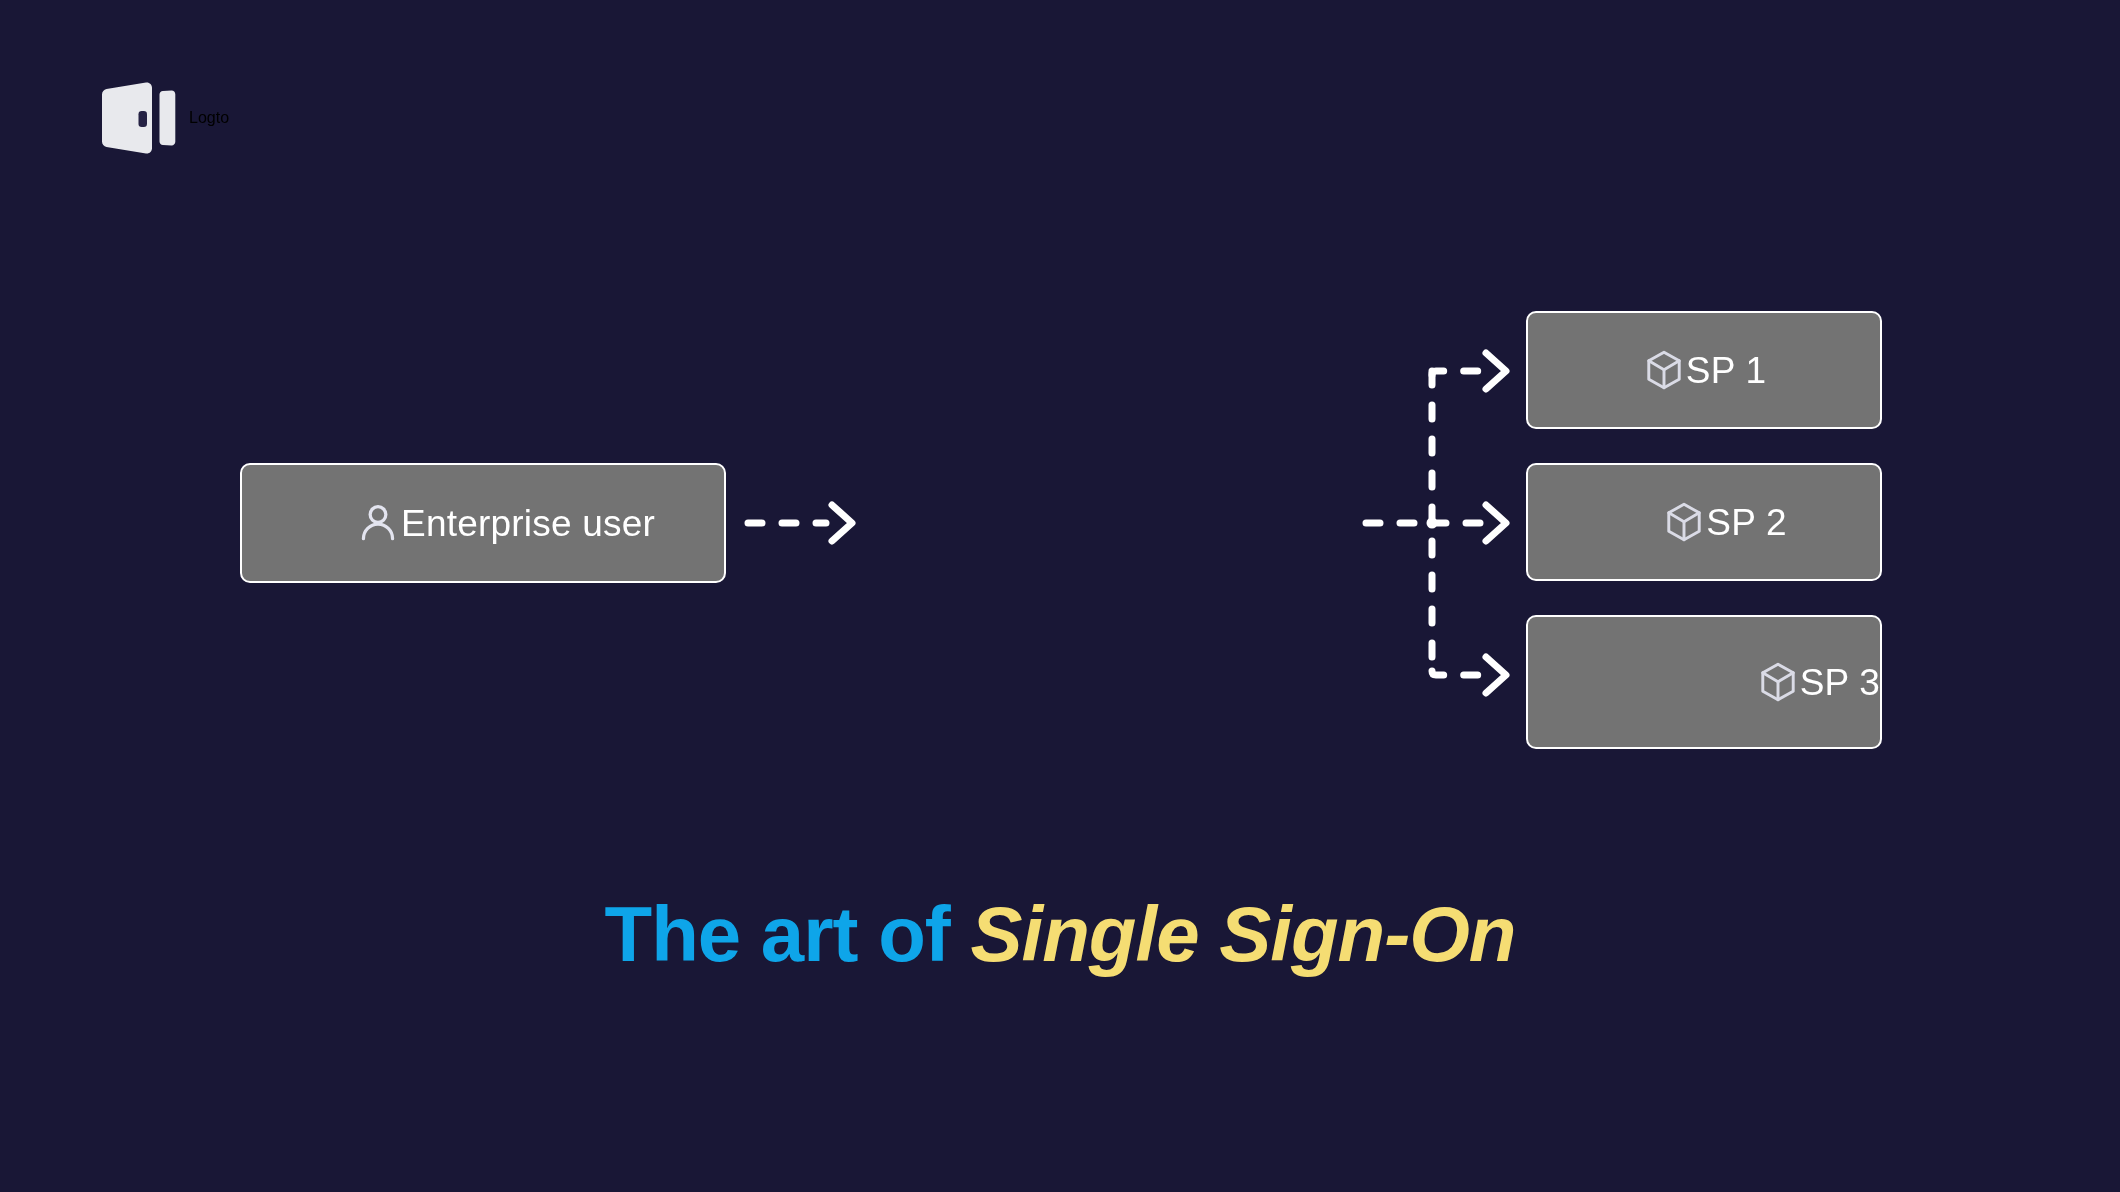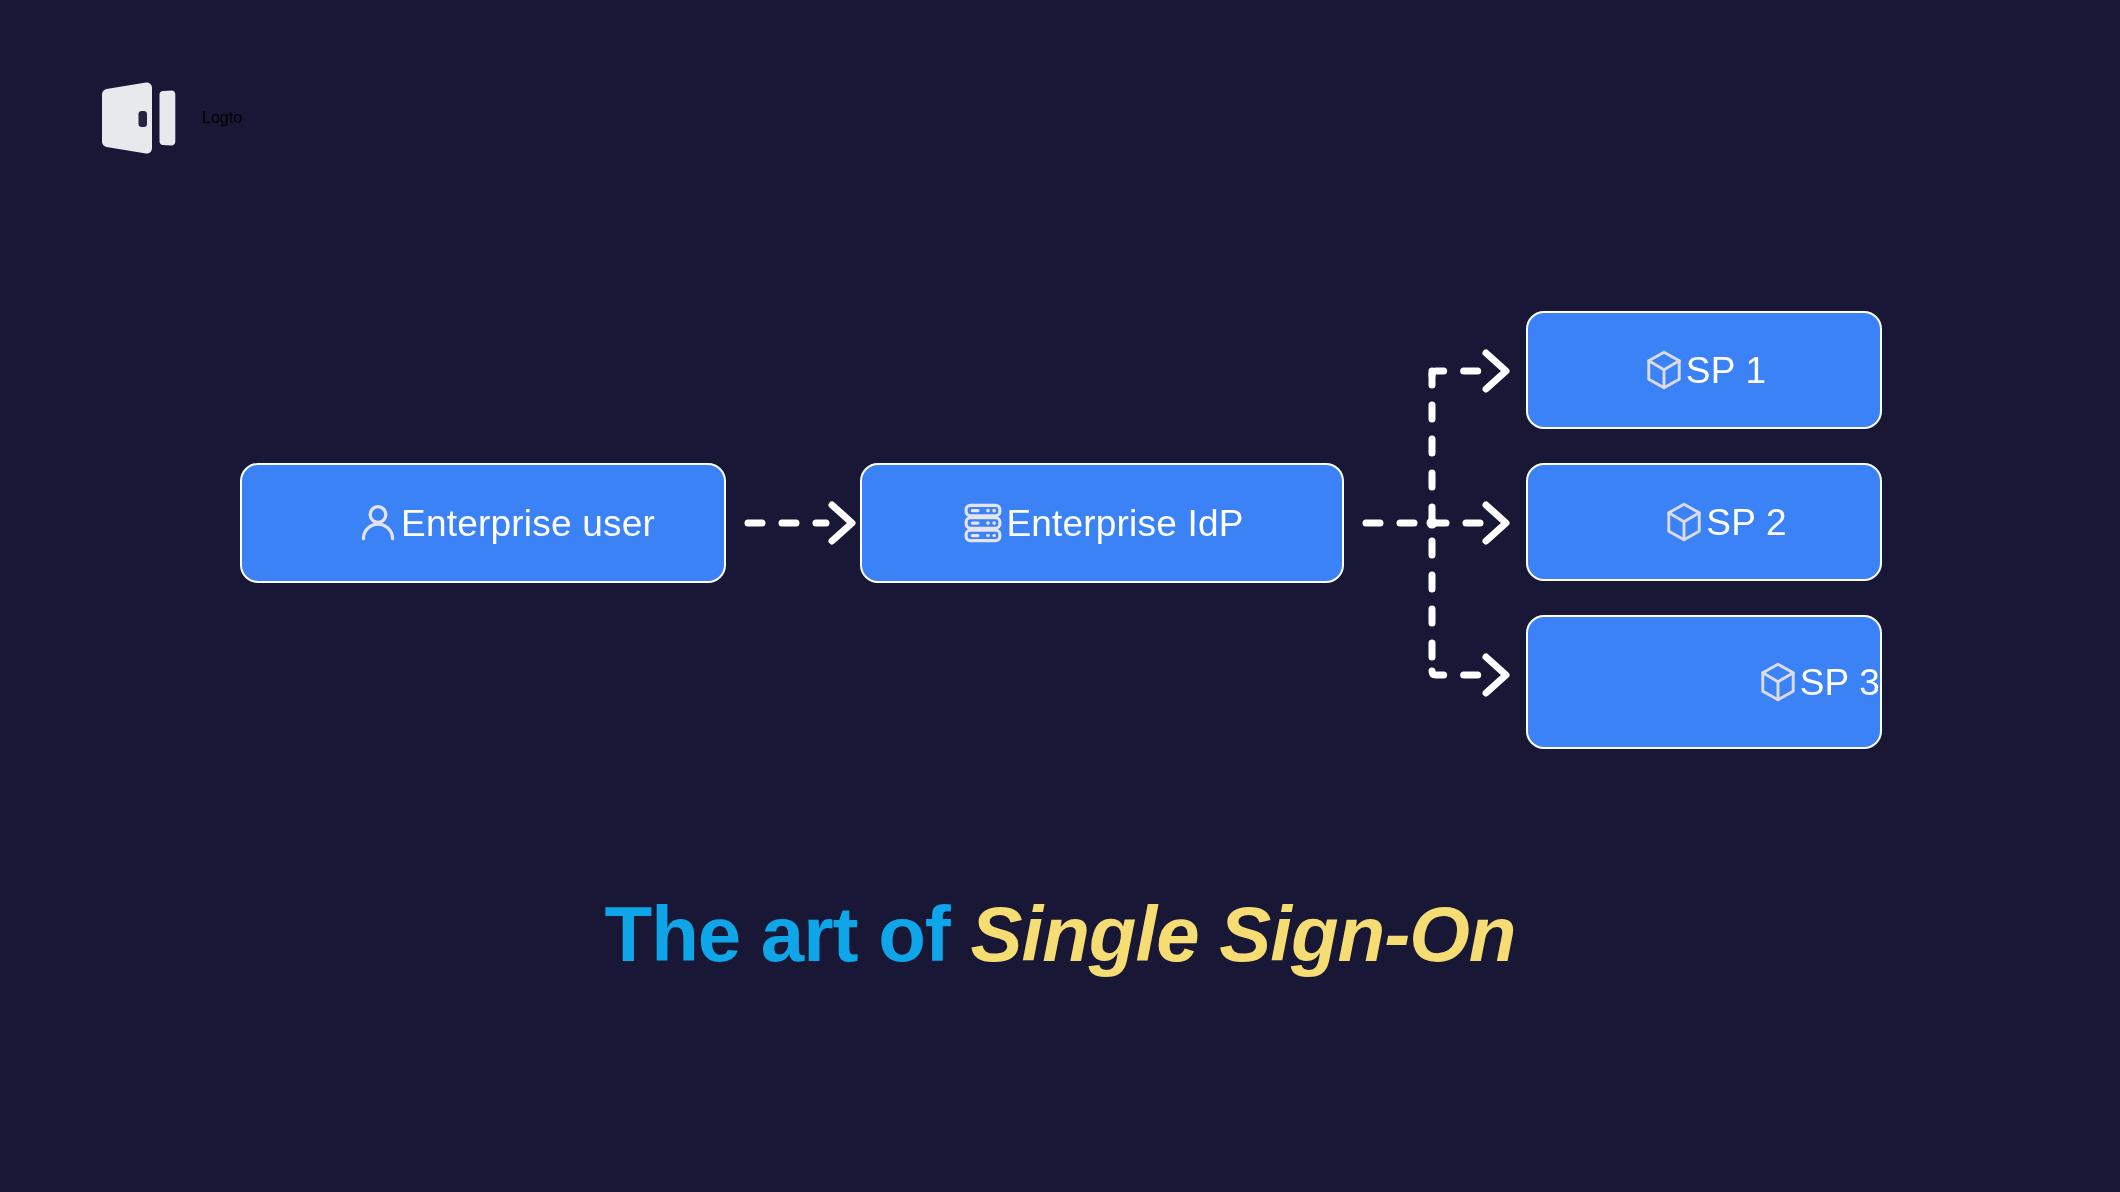--- a/index.html
+++ b/index.html
@@ -15,39 +15,39 @@
     position: relative;
   }
 
   
   #brand {
     position: absolute;
     left: 96px;
     top: 82px;
     display: flex;
     align-items: center;
-    gap: 22px;
+    gap: 9px;
   }
   #brand-mark { display: block; }
 
   
   #diagram {
     position: absolute;
     left: 0;
     top: 0;
     width: 2120px;
     height: 1192px;
   }
 
   .node {
     position: absolute;
     box-sizing: border-box;
-    background: #3b82f6;
+    background: #737373;
     border: 2.5px solid #ffffff;
-    border-radius: 18px;
+    border-radius: 10px;
     display: flex;
     align-items: center;
     justify-content: center;
     color: #ffffff;
   }
   .node-label {
     font-size: 37px;
     font-weight: 400;
     letter-spacing: 0.2px;
     white-space: nowrap;
@@ -142,39 +142,20 @@
   <div class="node" id="node-user">
     <span class="node-icon">
       <svg width="46" height="46" viewBox="0 0 24 24" fill="none" stroke="#e3e4ef" stroke-width="1.7" stroke-linecap="round" stroke-linejoin="round">
         <circle cx="12" cy="7.6" r="4.1"></circle>
         <path d="M4.4 20.2 a7.6 7.6 0 0 1 15.2 0"></path>
       </svg>
     </span>
     <span class="node-label">Enterprise user</span>
   </div>
 
-  <div class="node" id="node-idp">
-    <span class="node-icon">
-      <svg width="46" height="46" viewBox="0 0 24 24" fill="none" stroke="#e3e4ef" stroke-width="1.6" stroke-linejoin="round">
-        <rect x="3.2" y="2.8" width="17.6" height="5.4" rx="2.1"></rect>
-        <rect x="3.2" y="9.3" width="17.6" height="5.4" rx="2.1"></rect>
-        <rect x="3.2" y="15.8" width="17.6" height="5.4" rx="2.1"></rect>
-        <rect x="5.6" y="4.7" width="4.6" height="1.7" rx="0.85" fill="#e3e4ef" stroke="none"></rect>
-        <rect x="5.6" y="11.2" width="4.6" height="1.7" rx="0.85" fill="#e3e4ef" stroke="none"></rect>
-        <rect x="5.6" y="17.7" width="4.6" height="1.7" rx="0.85" fill="#e3e4ef" stroke="none"></rect>
-        <circle cx="14.6" cy="5.55" r="0.95" fill="#e3e4ef" stroke="none"></circle>
-        <circle cx="17.8" cy="5.55" r="0.95" fill="#e3e4ef" stroke="none"></circle>
-        <circle cx="14.6" cy="12.05" r="0.95" fill="#e3e4ef" stroke="none"></circle>
-        <circle cx="17.8" cy="12.05" r="0.95" fill="#e3e4ef" stroke="none"></circle>
-        <circle cx="14.6" cy="18.55" r="0.95" fill="#e3e4ef" stroke="none"></circle>
-        <circle cx="17.8" cy="18.55" r="0.95" fill="#e3e4ef" stroke="none"></circle>
-      </svg>
-    </span>
-    <span class="node-label">Enterprise IdP</span>
-  </div>
 
   <div class="node" id="node-sp-1">
     <span class="node-icon">
       <svg width="44" height="44" viewBox="0 0 24 24" fill="none" stroke="#dadbe6" stroke-width="1.6" stroke-linecap="round" stroke-linejoin="round">
         <path d="M12 2.3 20.3 7 20.3 17 12 21.7 3.7 17 3.7 7 Z"></path>
         <path d="M3.7 7 12 11.9 20.3 7"></path>
         <path d="M12 11.9 12 21.7"></path>
       </svg>
     </span>
     <span class="node-label">SP 1</span>

